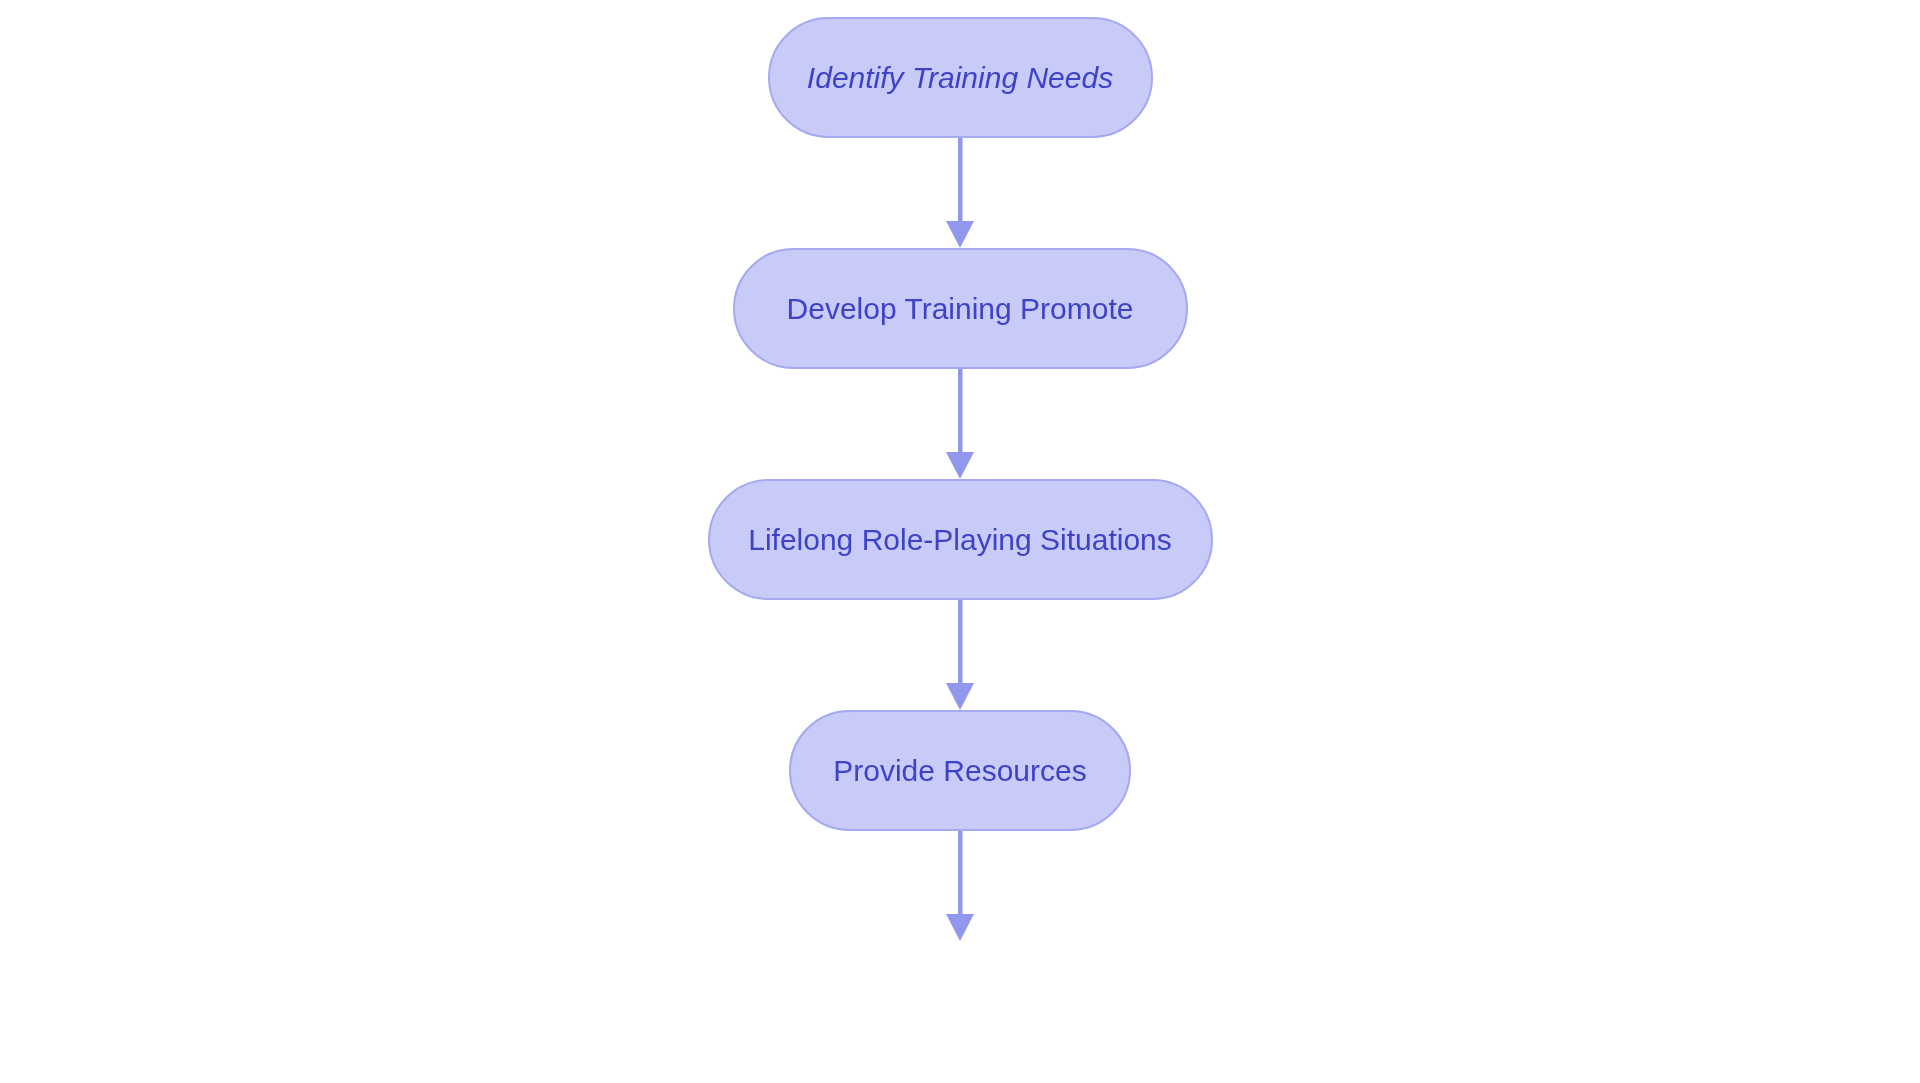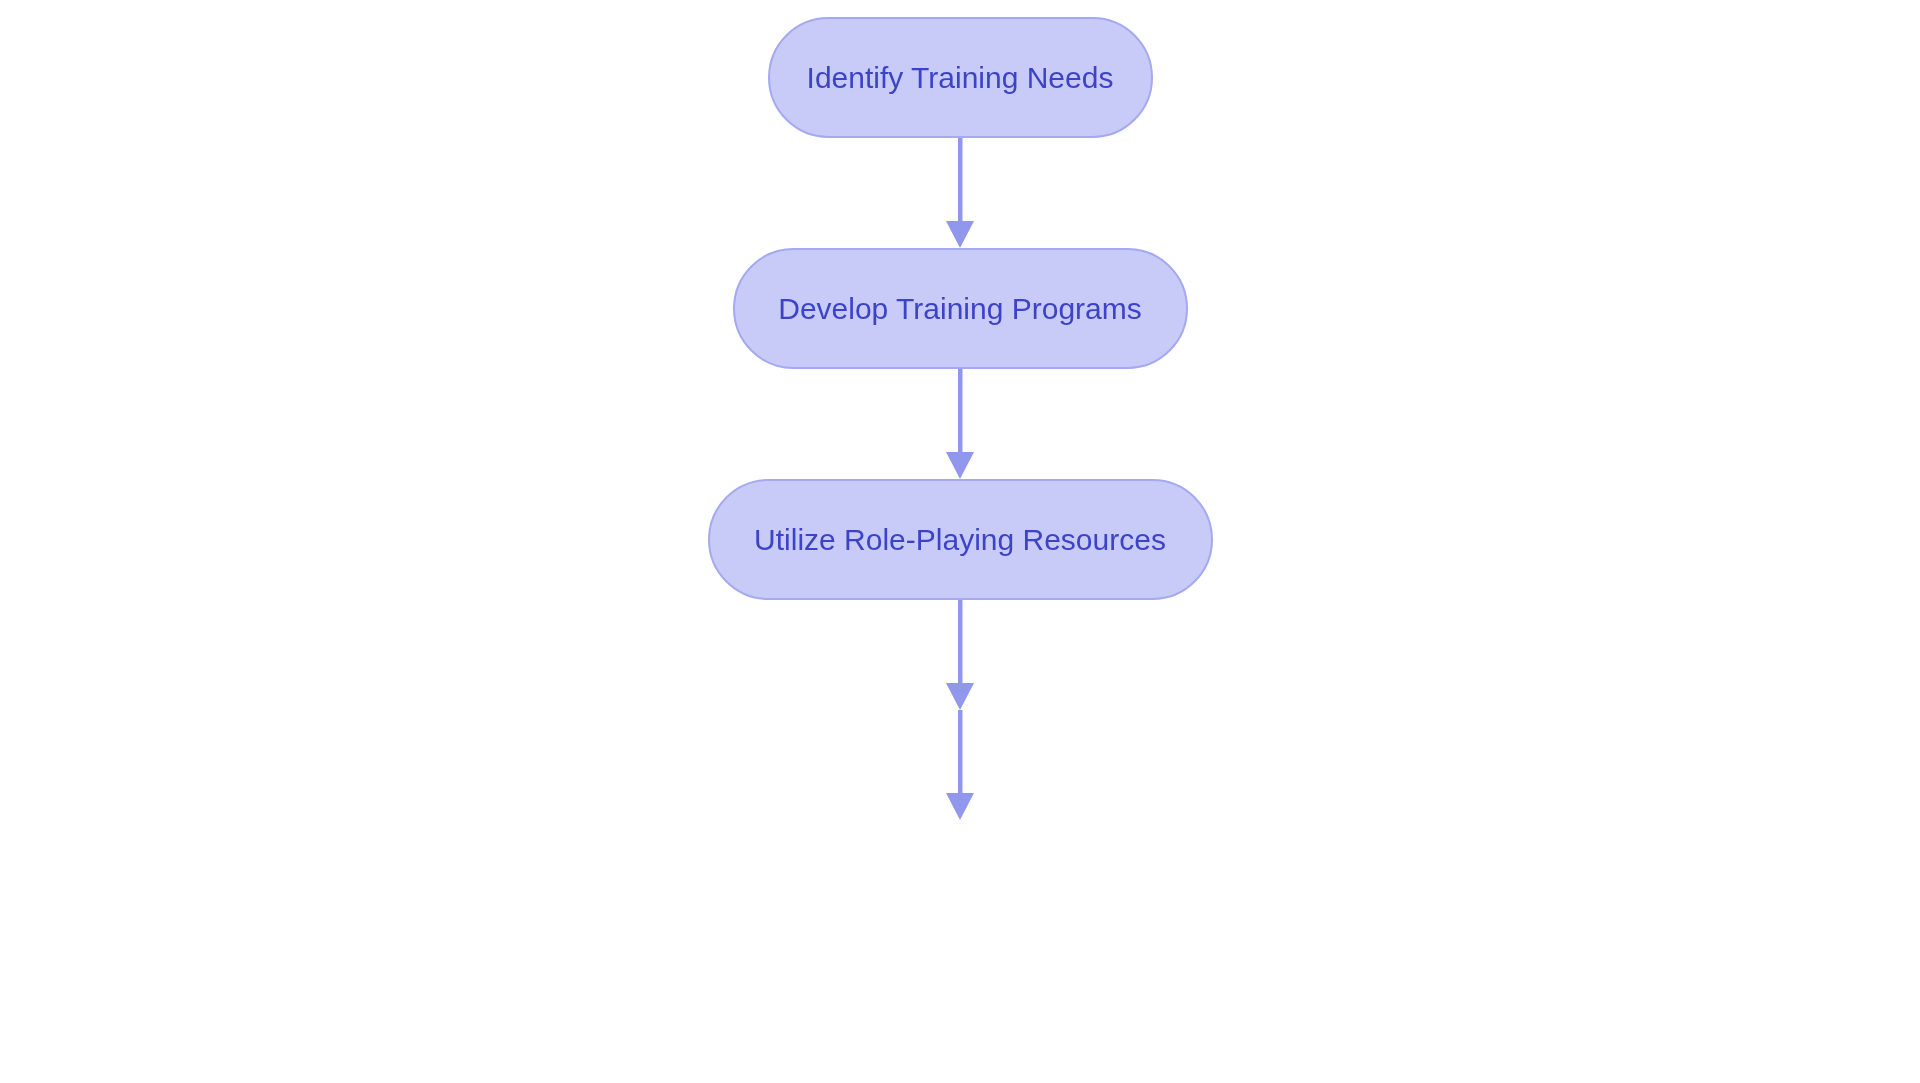--- a/index.html
+++ b/index.html
@@ -30,21 +30,21 @@
     align-items: center;
     justify-content: center;
     flex: 0 0 auto;
   }
   .node-label {
     color: #3c43c7;
     font-size: 30px;
     line-height: 1;
     white-space: nowrap;
   }
-  .node-1 { width: 385px; }
+  .node-1 { width: 385px; font-style: italic; }
   .node-2 { width: 455px; }
   .node-3 { width: 505px; }
   .node-4 { width: 342px; }
   .node-5 { width: 452px; }
   .connector {
     flex: 0 0 auto;
     display: block;
     height: 110px;
     width: 30px;
   }
@@ -61,37 +61,40 @@
   <div class="node node-1">
     <span class="node-label">Identify Training Needs</span>
   </div>
 
   <svg class="connector" viewBox="0 0 30 110" width="30" height="110" aria-hidden="true">
     <rect class="shaft" x="13" y="0" width="4.5" height="88"></rect>
     <polygon class="head" points="1,83 29,83 15,110"></polygon>
   </svg>
 
   <div class="node node-2">
-    <span class="node-label">Develop Training Programs</span>
+    <span class="node-label">Develop Training Promote</span>
   </div>
 
   <svg class="connector" viewBox="0 0 30 110" width="30" height="110" aria-hidden="true">
     <rect class="shaft" x="13" y="0" width="4.5" height="88"></rect>
     <polygon class="head" points="1,83 29,83 15,110"></polygon>
   </svg>
 
   <div class="node node-3">
-    <span class="node-label">Utilize Role-Playing Resources</span>
+    <span class="node-label">Lifelong Role-Playing Situations</span>
   </div>
 
   <svg class="connector" viewBox="0 0 30 110" width="30" height="110" aria-hidden="true">
     <rect class="shaft" x="13" y="0" width="4.5" height="88"></rect>
     <polygon class="head" points="1,83 29,83 15,110"></polygon>
   </svg>
 
+  <div class="node node-4">
+    <span class="node-label">Provide Resources</span>
+  </div>
 
   <svg class="connector" viewBox="0 0 30 110" width="30" height="110" aria-hidden="true">
     <rect class="shaft" x="13" y="0" width="4.5" height="88"></rect>
     <polygon class="head" points="1,83 29,83 15,110"></polygon>
   </svg>
 
 
 </div>
 
 </body></html>

